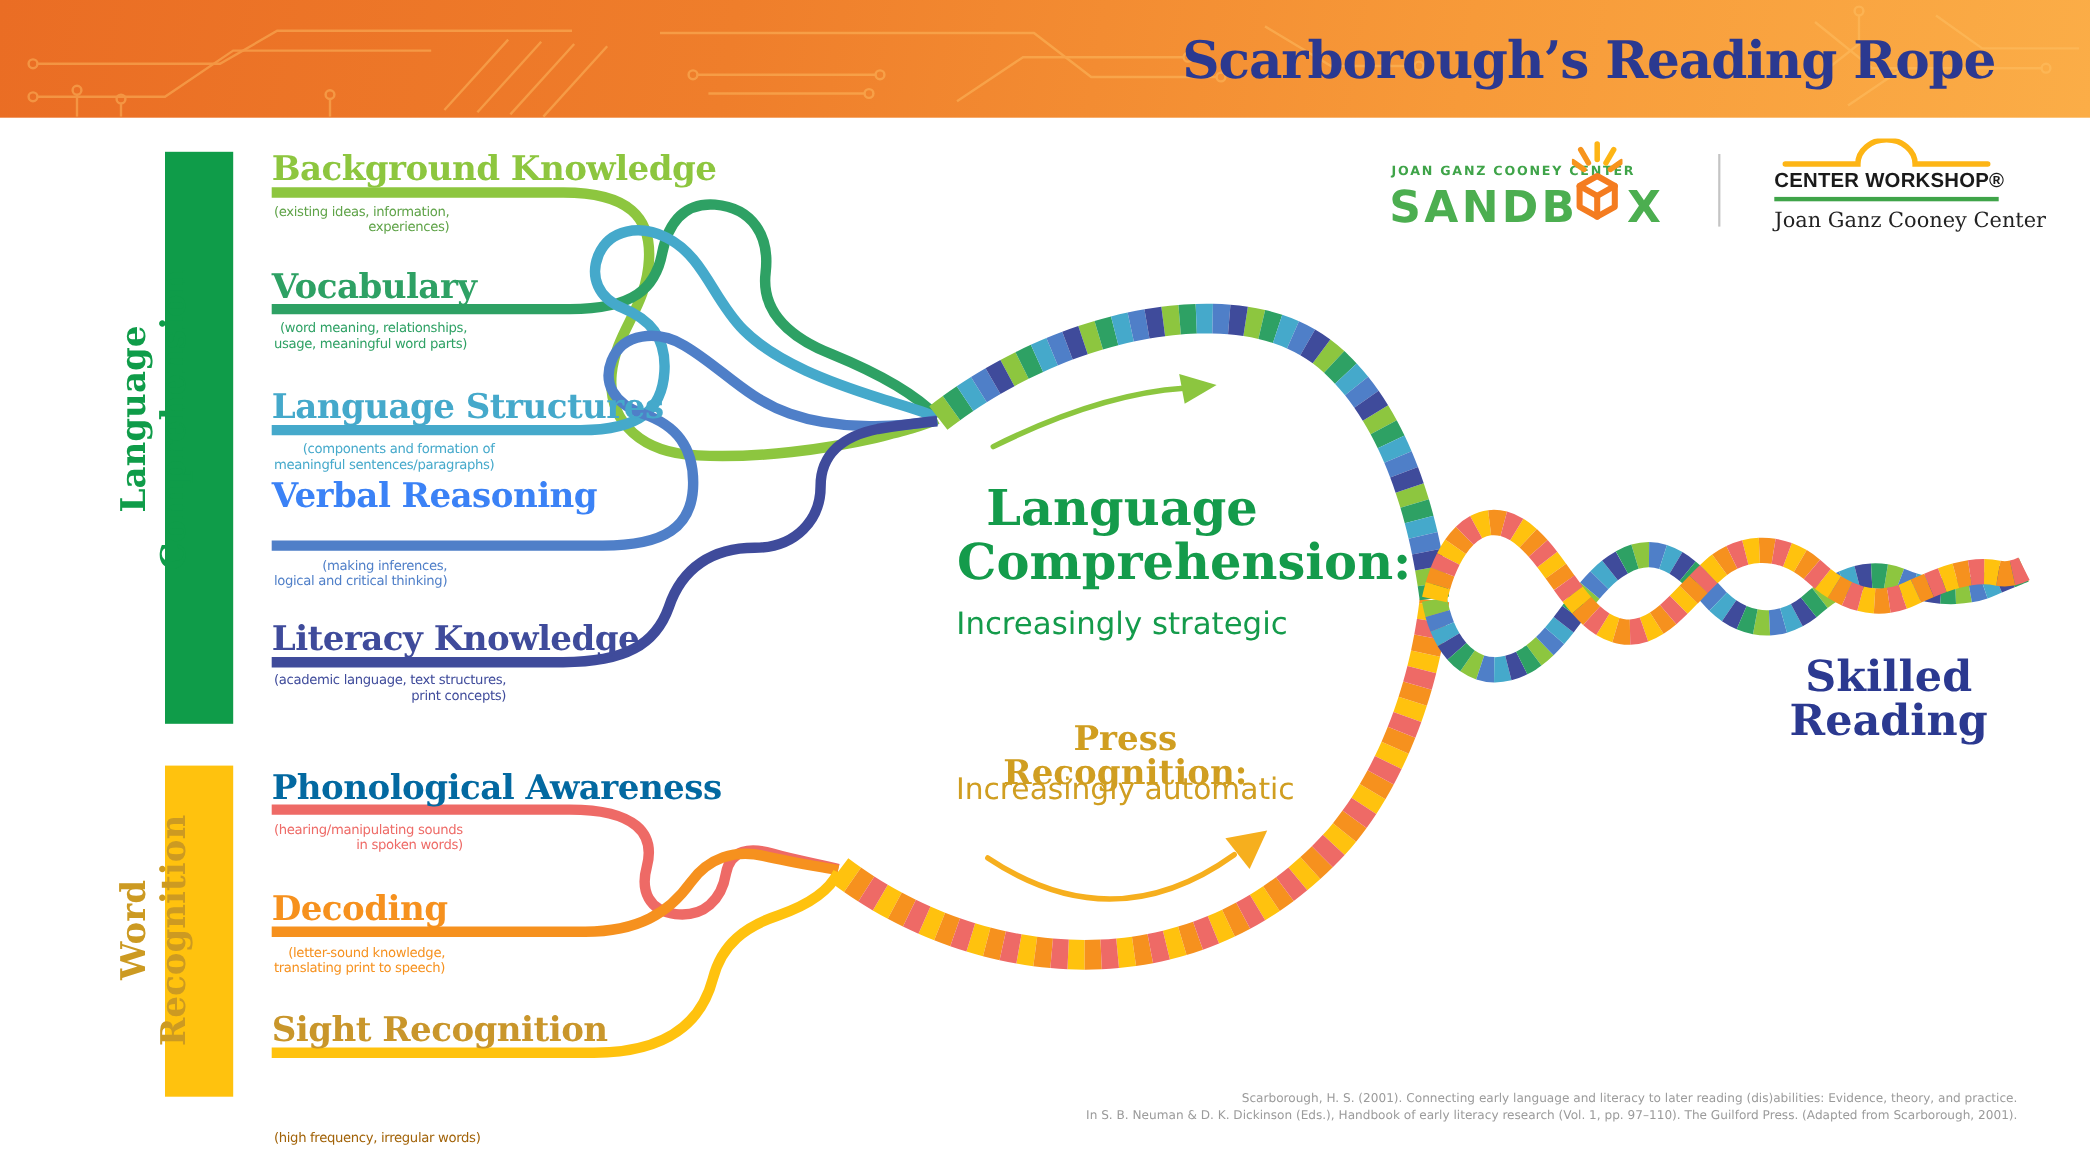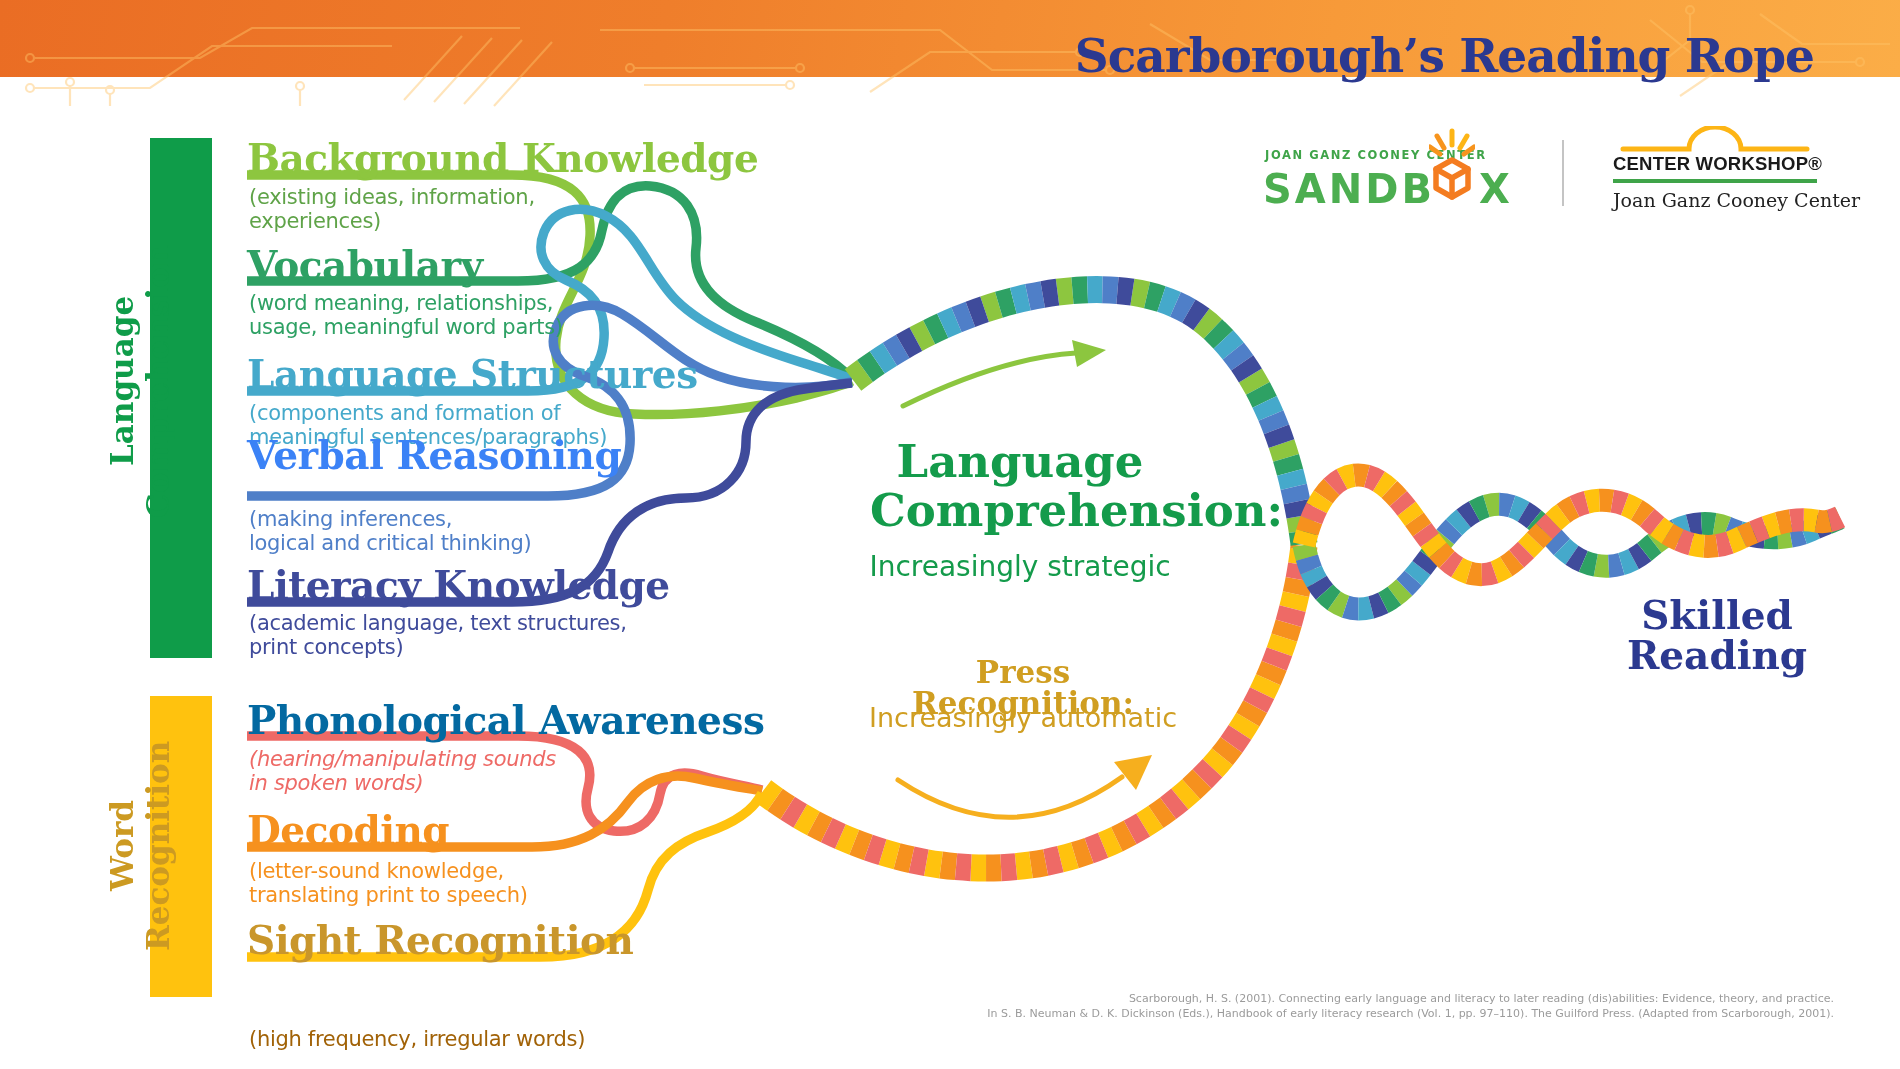--- a/index.html
+++ b/index.html
@@ -1,33 +1,33 @@
 <!DOCTYPE html>
 <html><head>
 <meta charset="utf-8">
 <style>
   html,body{margin:0;padding:0;background:#fff;}
   .stage{position:relative;width:1900px;height:1069px;background:#ffffff;overflow:hidden;
          font-family:"DejaVu Sans",sans-serif;}
   
-  .band{position:absolute;left:0;top:0;width:1900px;height:77px;
+  .band{position:absolute;left:0;top:0;width:1900px;height:107px;
         background:linear-gradient(100deg,#ea6d24 0%,#ef7e2b 35%,#f79a39 70%,#fbad47 100%);}
   .band svg{position:absolute;left:0;top:0;}
   .page-title{position:absolute;top:28px;right:86px;margin:0;
         font-family:"DejaVu Serif",serif;font-weight:bold;font-size:47px;letter-spacing:-1px;
         white-space:nowrap;}
   
   .vbar{position:absolute;width:62px;}
   .vlabel{position:absolute;writing-mode:vertical-rl;transform:rotate(180deg);
         font-family:"DejaVu Serif",serif;font-weight:bold;font-size:31px;letter-spacing:0;
         text-align:center;}
   .strand-title{position:absolute;left:247px;margin:0;font-family:"DejaVu Serif",serif;
-        font-weight:bold;font-size:39px;line-height:1;letter-spacing:-0.5px;white-space:nowrap;}
-  .strand-desc{position:absolute;left:249px;margin:0;font-size:21px;line-height:1.14;
-        letter-spacing:-0.3px;white-space:pre-line;}
+        font-weight:bold;font-size:31px;line-height:1;letter-spacing:-0.5px;white-space:nowrap;}
+  .strand-desc{position:absolute;left:249px;margin:0;font-size:12px;line-height:1.14;
+        letter-spacing:-0.3px;white-space:pre-line;text-align:right;}
   
   .rope-svg{position:absolute;left:0;top:0;}
   
   .pre{white-space:pre-line;}
   .lc-title{position:absolute;left:870px;top:438px;width:300px;margin:0;text-align:center;
         font-family:"DejaVu Serif",serif;font-weight:bold;font-size:45px;line-height:1.08;}
   .lc-sub{position:absolute;left:845px;top:550px;width:350px;margin:0;text-align:center;
         font-size:28px;}
   .wr-title{position:absolute;left:873px;top:657px;width:300px;margin:0;text-align:center;
         font-family:"DejaVu Serif",serif;font-weight:bold;font-size:31px;line-height:1;}
@@ -167,21 +167,21 @@
 
   <h2 class="strand-title" style="top: 436px; color: #3b82f6;">Verbal Reasoning</h2>
   <p class="strand-desc" style="top: 508px; color: rgb(79, 127, 200);">(making inferences,
 logical and critical thinking)</p>
 
   <h2 class="strand-title" style="top: 566px; color: rgb(63, 75, 155);">Literacy Knowledge</h2>
   <p class="strand-desc" style="top: 612px; color: rgb(63, 75, 155);">(academic language, text structures,
 print concepts)</p>
 
   <h2 class="strand-title" style="top: 701px; color: #0369a1;">Phonological Awareness</h2>
-  <p class="strand-desc" style="top: 748px; color: rgb(238, 106, 102); font-style: italic;">(hearing/manipulating sounds
+  <p class="strand-desc" style="top: 748px; color: rgb(238, 106, 102);">(hearing/manipulating sounds
 in spoken words)</p>
 
   <h2 class="strand-title" style="top: 811px; color: rgb(246, 145, 30);">Decoding</h2>
   <p class="strand-desc" style="top: 860px; color: rgb(246, 145, 30);">(letter-sound knowledge,
 translating print to speech)</p>
 
   <h2 class="strand-title" style="top: 921px; color: rgb(201, 150, 43);">Sight Recognition</h2>
   <p class="strand-desc" style="top: 1028px; color: #a16207;">(high frequency, irregular words)</p>
 
   <h3 class="lc-title pre" style="color: rgb(20, 155, 75);">Language

